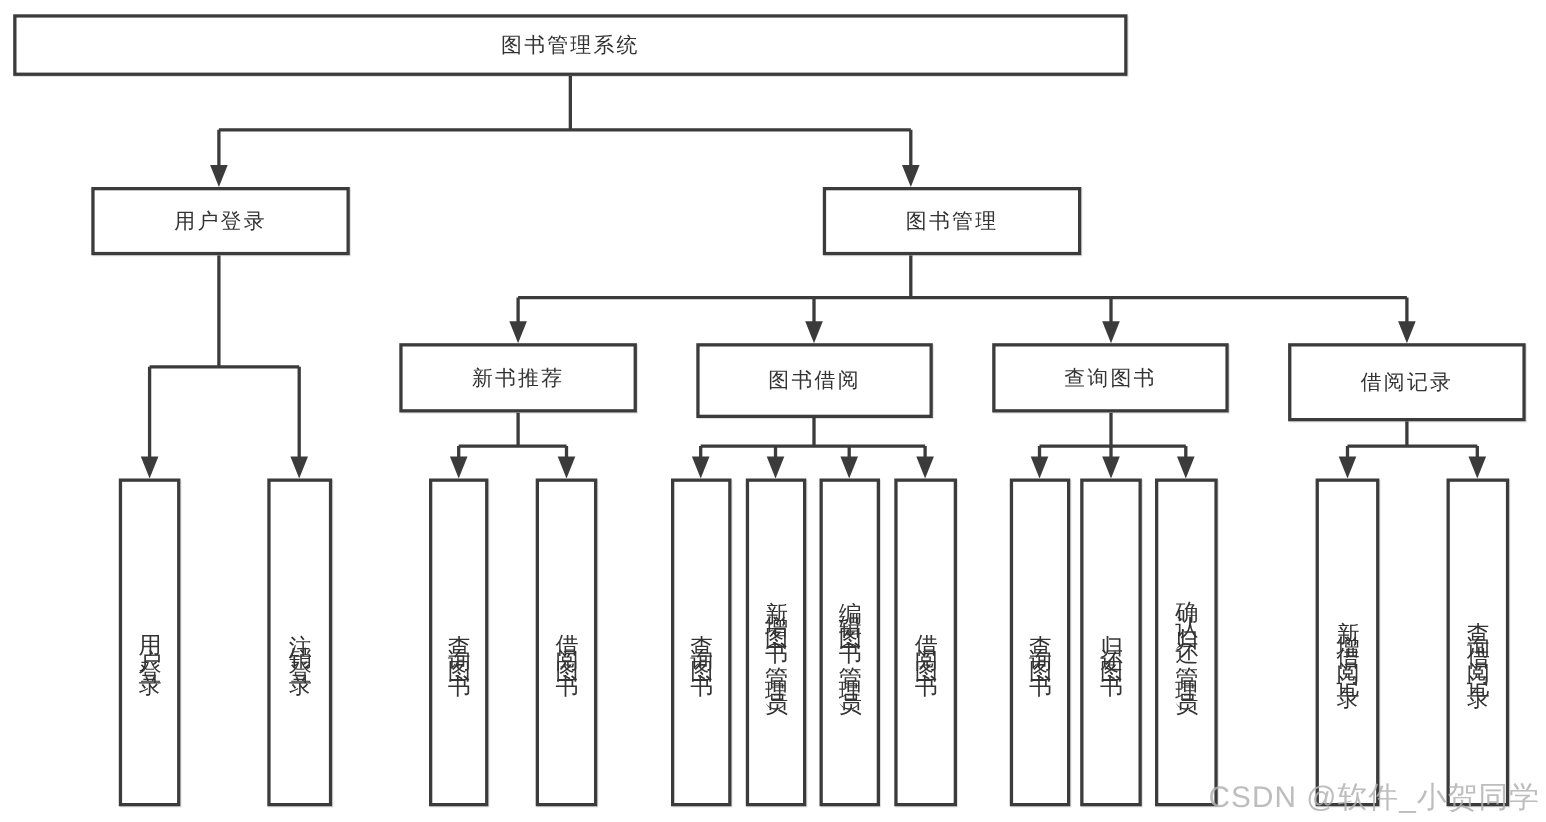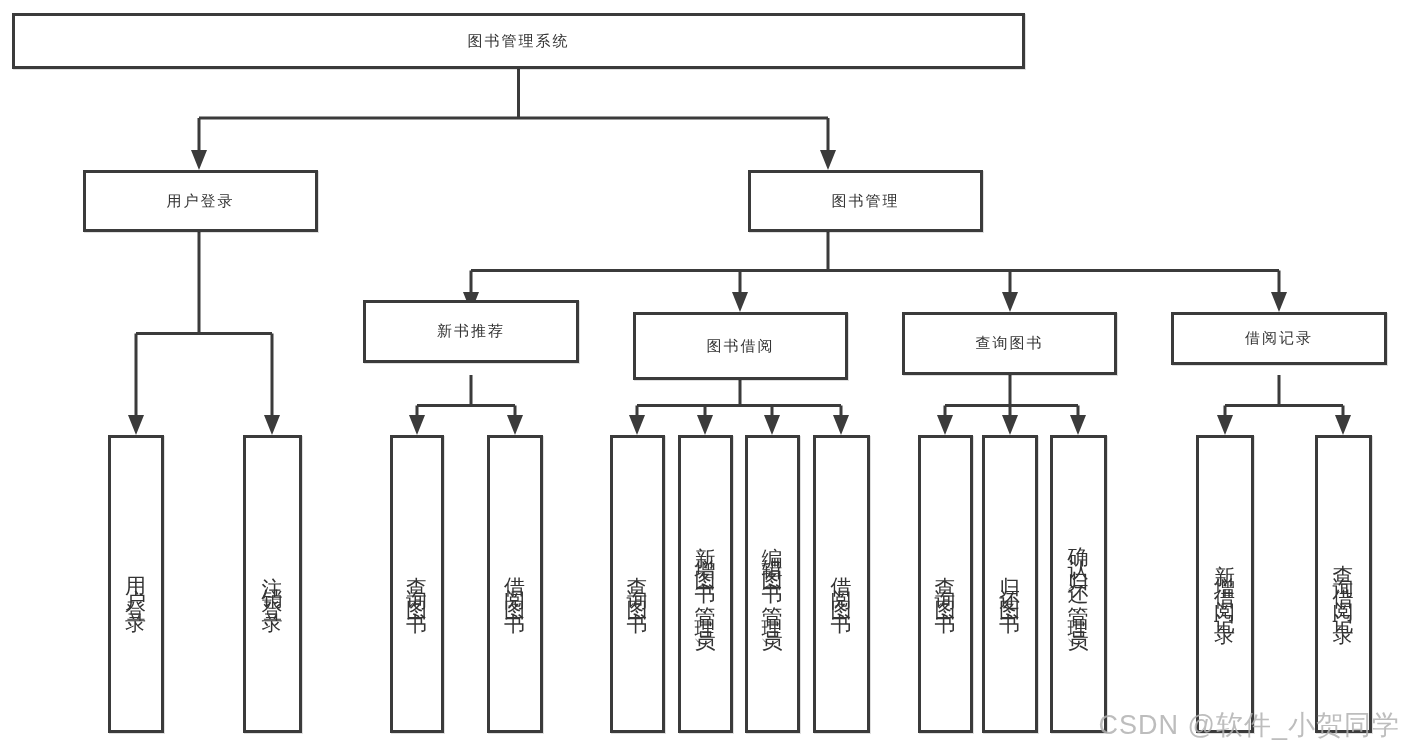--- a/index.html
+++ b/index.html
@@ -16,42 +16,42 @@
     box-sizing: border-box;
     border: 3px solid #3b3b3b;
     background: #ffffff;
     display: flex;
     align-items: center;
     justify-content: center;
     color: #333333;
     box-shadow: 1px 1px 0 rgba(0,0,0,0.12);
   }
   .node .lbl {
-    font-size: 15px;
+    font-size: 19px;
     letter-spacing: 2px;
     white-space: nowrap;
   }
   .leaf .lbl {
     writing-mode: vertical-rl;
     text-orientation: mixed;
     font-size: 21px;
     line-height: 1;
     letter-spacing: 12px;
     white-space: nowrap;
   }
   
   #n-root  { left: 12px;  top: 13px;  width: 1013px; height: 56px; }
   
   #n-login { left: 83px;  top: 170px; width: 235px; height: 62px; }
   #n-mgmt  { left: 748px; top: 170px; width: 235px; height: 62px; }
   
-  #n-s0 { left: 363px;  top: 300px; width: 216px; height: 63px; }
+  #n-s0 { left: 363px;  top: 312px; width: 216px; height: 63px; }
   #n-s1 { left: 633px;  top: 312px; width: 215px; height: 68px; }
   #n-s2 { left: 902px;  top: 312px; width: 215px; height: 63px; }
-  #n-s3 { left: 1171px; top: 312px; width: 216px; height: 53px; }
+  #n-s3 { left: 1171px; top: 312px; width: 216px; height: 71px; }
   
   .leaf { top: 435px; height: 298px; }
   #l-b0c0 { left: 108px;  width: 56px; }
   #l-b0c1 { left: 243px;  width: 59px; }
   #l-s0c0 { left: 390px;  width: 54px; }
   #l-s0c1 { left: 487px;  width: 56px; }
   #l-s1c0 { left: 610px;  width: 55px; }
   #l-s1c1 { left: 678px;  width: 55px; }
   #l-s1c2 { left: 745px;  width: 55px; }
   #l-s1c3 { left: 813px;  width: 57px; }

